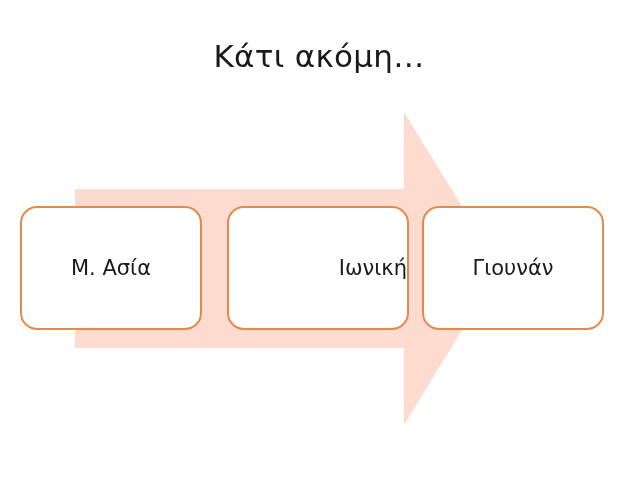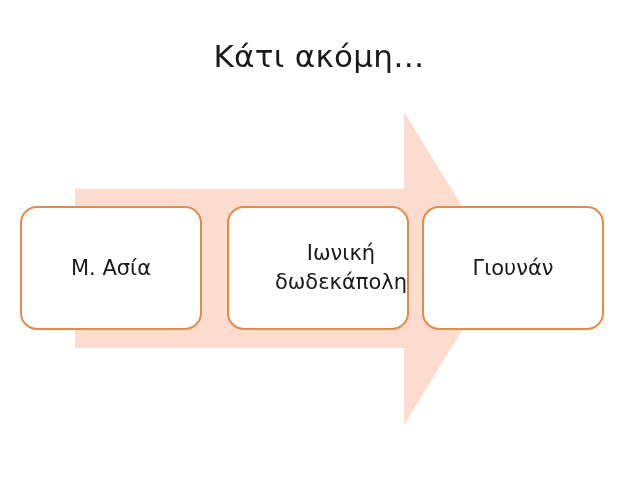--- a/index.html
+++ b/index.html
@@ -56,21 +56,20 @@
 
   <div class="box box1">
     <div>
       <span>Μ. Ασία</span>
     </div>
   </div>
 
   <div class="box box2">
     <div>
       <span>Ιωνική</span>
-      <span>δωδεκάπολη</span>
     </div>
   </div>
 
   <div class="box box3">
     <div>
       <span>Γιουνάν</span>
     </div>
   </div>
 </div>
 

